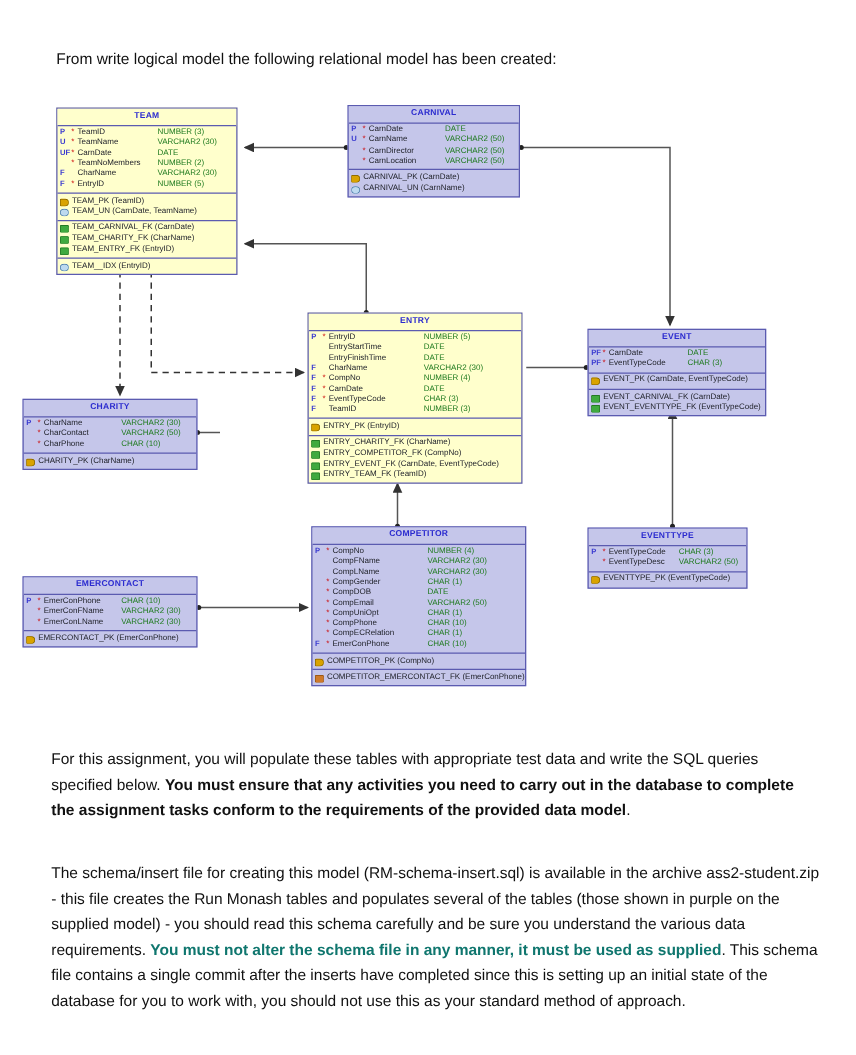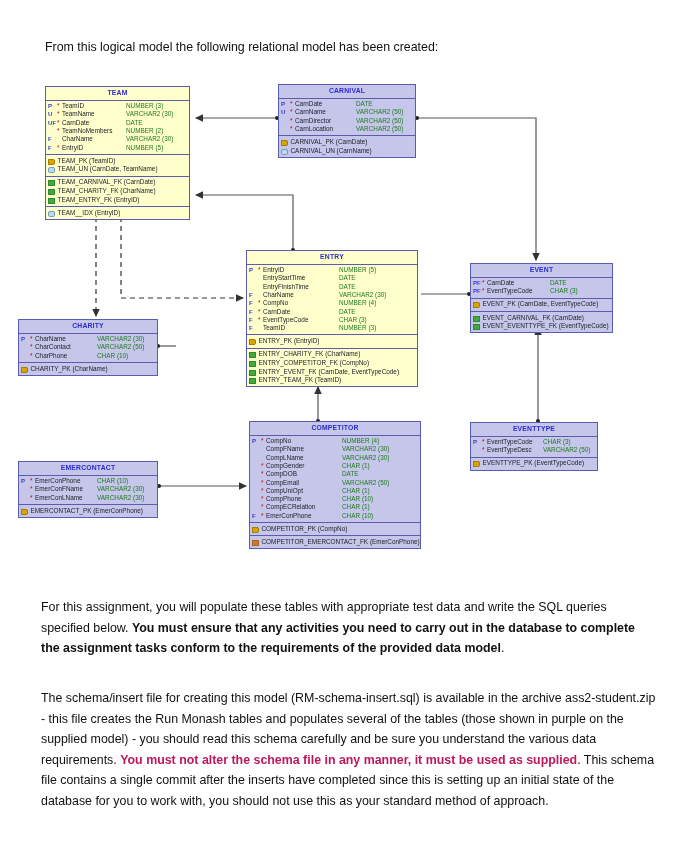--- a/index.html
+++ b/index.html
@@ -2,21 +2,21 @@
 <html><head>
 <meta charset="utf-8">
 <style>
   html,body{margin:0;padding:0;background:#ffffff;}
   body{width:685px;height:844px;position:relative;font-family:"Liberation Sans",sans-serif;color:#000;}
   .page{position:relative;width:685px;height:844px;overflow:hidden;}
 
   
   .para{position:absolute;font-size:12.4px;line-height:20.5px;color:#111;}
   .para b{font-weight:bold;}
-  .para .red{color:#be185d;font-weight:bold;}
+  .para .red{color:#0f766e;font-weight:bold;}
   #p-intro{left:45px;top:37px;width:600px;}
   #p-assign{left:41px;top:597px;width:613px;}
   #p-schema{left:41px;top:688px;width:617px;}
 
   
   .diagram{position:absolute;left:0;top:78px;width:685px;height:480px;}
   .conn{position:absolute;left:0;top:0;width:685px;height:480px;overflow:visible;}
 
   .tbl{position:absolute;border:1px solid #5b5bb0;background:#ffffcc;
        font-size:6.4px;line-height:8.1px;box-sizing:border-box;}
@@ -41,21 +41,21 @@
   .ic.fk{background:#3faa3f;border-radius:1px;box-shadow:inset 0 0 0 .5px #1d6b1d;}
   .ic.fk2{background:#cf7a2a;border-radius:1px;box-shadow:inset 0 0 0 .5px #8b4d10;}
   .crow{display:flex;align-items:center;height:8.6px;padding-left:2px;white-space:nowrap;color:#20222a;}
 </style>
 </head>
 <body>
 
 <div class="page">
 
   <div class="para" id="p-intro">
-    <span>From this logical model the following relational model has been created:</span>
+    <span>From write logical model the following relational model has been created:</span>
   </div>
 
   <div class="diagram">
 
     <svg class="conn" viewBox="0 0 685 480">
       <defs>
         <marker id="arr" markerWidth="7" markerHeight="7" refX="6" refY="3.2" orient="auto">
           <path d="M0,0 L7,3.2 L0,6.4 z" fill="#333"></path>
         </marker>
       </defs>

